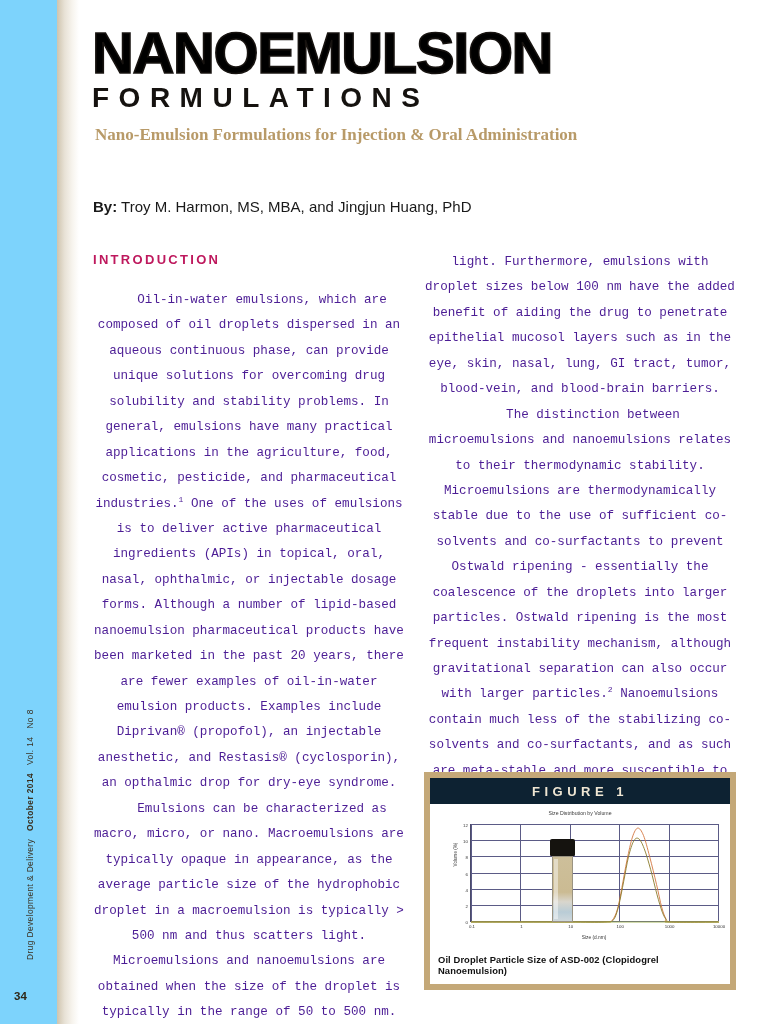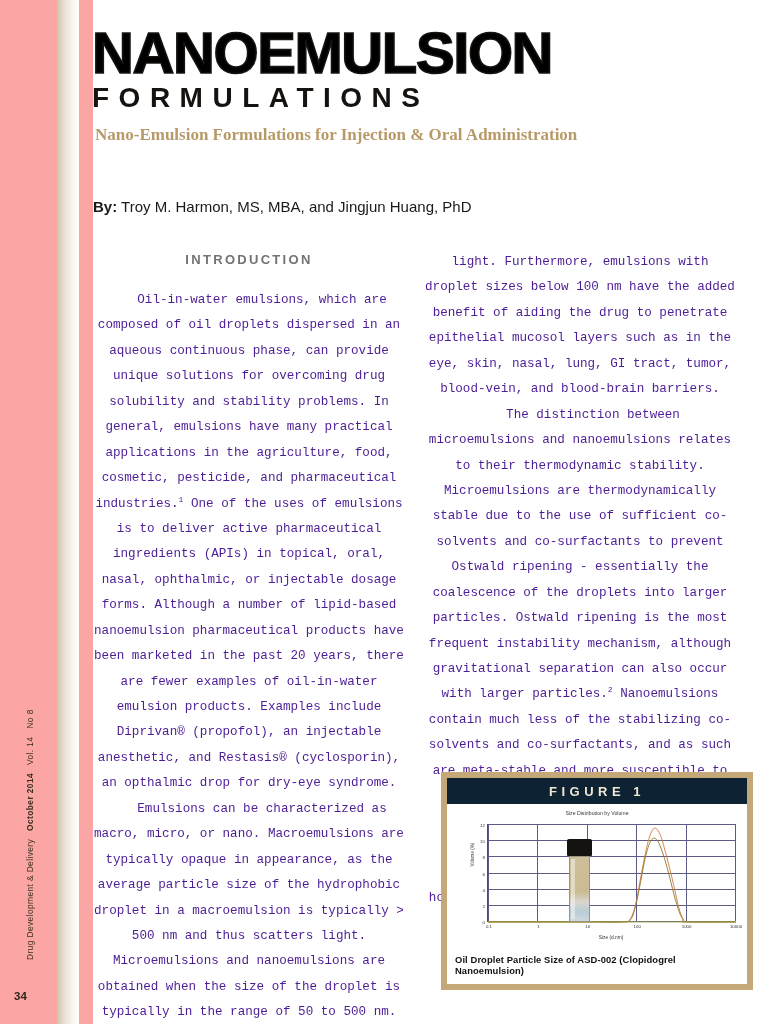--- a/index.html
+++ b/index.html
@@ -18,22 +18,21 @@
     overflow: hidden;
   }
 
   
   .sidebar {
     position: absolute;
     left: 0;
     top: 0;
     width: 57px;
     height: 1024px;
-    background: #fca5a5;
-    padding-left: 36px;
+    background: #7dd3fc;
   }
   .sidebar-shadow {
     position: absolute;
     left: 57px;
     top: 0;
     width: 22px;
     height: 1024px;
     background: linear-gradient(to right, #cfc4ae 0%, #e8e2d6 35%, #f7f4ee 70%, #ffffff 100%);
   }
   .sidebar-rot {
@@ -126,26 +125,26 @@
     color: #1a1a1a;
   }
   .byline b { font-weight: 700; }
 
   
   .sec-head {
     position: absolute;
     left: 5px;
     top: 252px;
     width: 312px;
-    text-align: center;
+    text-align: left;
     font-family: "Liberation Sans", sans-serif;
     font-size: 13px;
     font-weight: 600;
     letter-spacing: 2.3px;
-    color: #737373;
+    color: #be185d;
   }
 
   
   .col {
     position: absolute;
     top: 288px;
     width: 312px;
     font-family: Liberation Mono, monospace;
     font-size: 12.6px;
     line-height: 2.02;
@@ -164,21 +163,20 @@
   
   .figure-box {
     position: absolute;
     left: 336px;
     top: 772px;
     width: 312px;
     height: 218px;
     background: #c4a878;
     box-sizing: border-box;
     padding: 6px;
-    margin-left: 17px;
   }
   .fig-header {
     height: 26px;
     background: #0d2232;
     display: flex;
     align-items: center;
     justify-content: center;
   }
   .fig-header span {
     font-family: "Liberation Sans", sans-serif;

